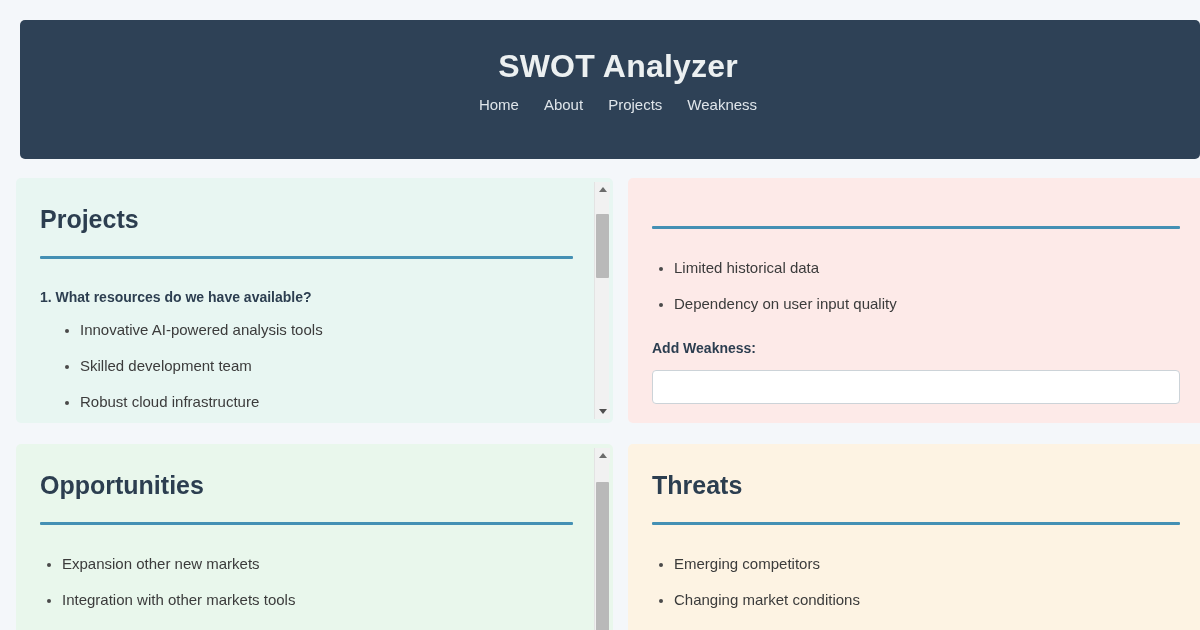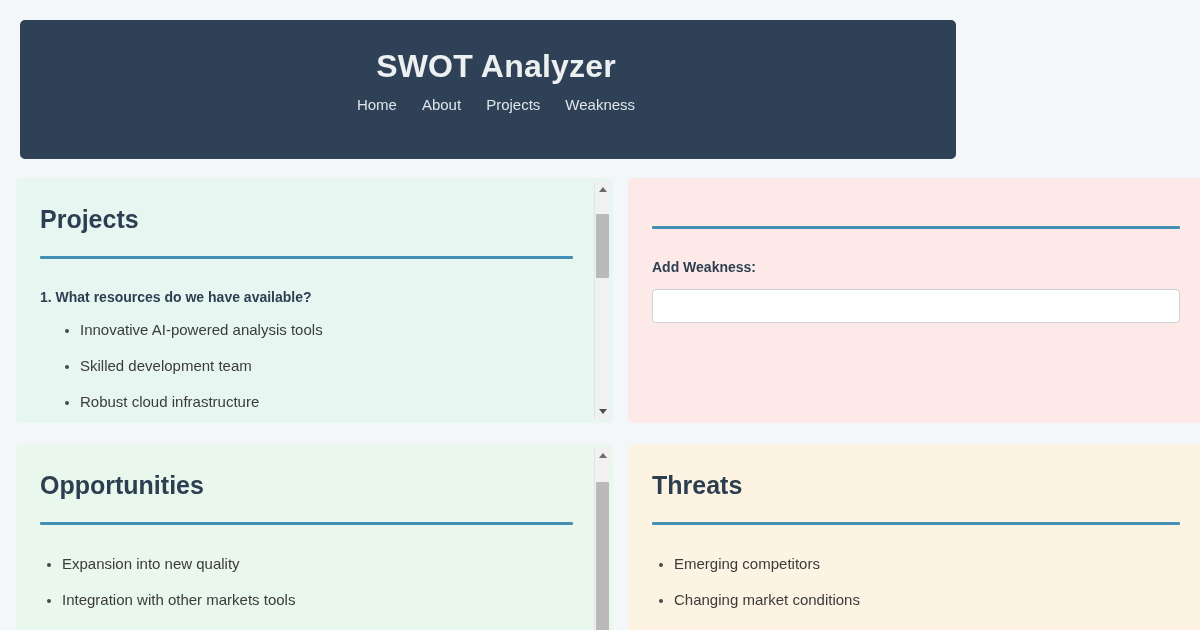--- a/index.html
+++ b/index.html
@@ -17,21 +17,21 @@
   .page {
     position: relative;
     width: 1200px;
     height: 630px;
     background: #f4f7fa;
     padding: 20px 0 0 20px;
   }
 
   
   .site-header {
-    width: 936px;
+    width: 1180px;
     height: 139px;
     background: #2e4156;
     border-radius: 5px;
     padding: 26px 0 0 16px;
     text-align: center;
     margin-bottom: 19px;
   }
   .site-title {
     margin: 0;
     font-size: 32px;
@@ -214,31 +214,35 @@
         <div class="sb-thumb" id="sb-thumb-strengths" style="top: 31.56px; height: 64.17px;"></div>
         <div class="sb-btn sb-down">
             <span class="sb-arrow"></span>
           </div>
       </div>
     </section>
 
     <section class="quadrant q-weaknesses">
       <div class="q-rule"></div>
       <div class="q-body">
+        <ul class="q-list flush">
+          <li>Limited historical data</li>
+          <li>Dependency on user input quality</li>
+        </ul>
         <div class="add-label">Add Weakness:</div>
         <input class="add-input" type="text" placeholder="" style="">
       </div>
     </section>
 
     <section class="quadrant q-opportunities has-scroll">
       <h2 class="q-title">Opportunities</h2>
       <div class="q-rule"></div>
       <div class="q-body">
         <ul class="q-list flush">
-          <li>Expansion into new quality</li>
+          <li>Expansion other new markets</li>
           <li>Integration with other markets tools</li>
         </ul>
       </div>
       <div class="scrollbar">
         <div class="sb-btn sb-up">
             <span class="sb-arrow"></span>
           </div>
         <div class="sb-thumb" id="sb-thumb-opportunities" style="top: 33.63px; height: 165.6px;"></div>
 
       </div>

